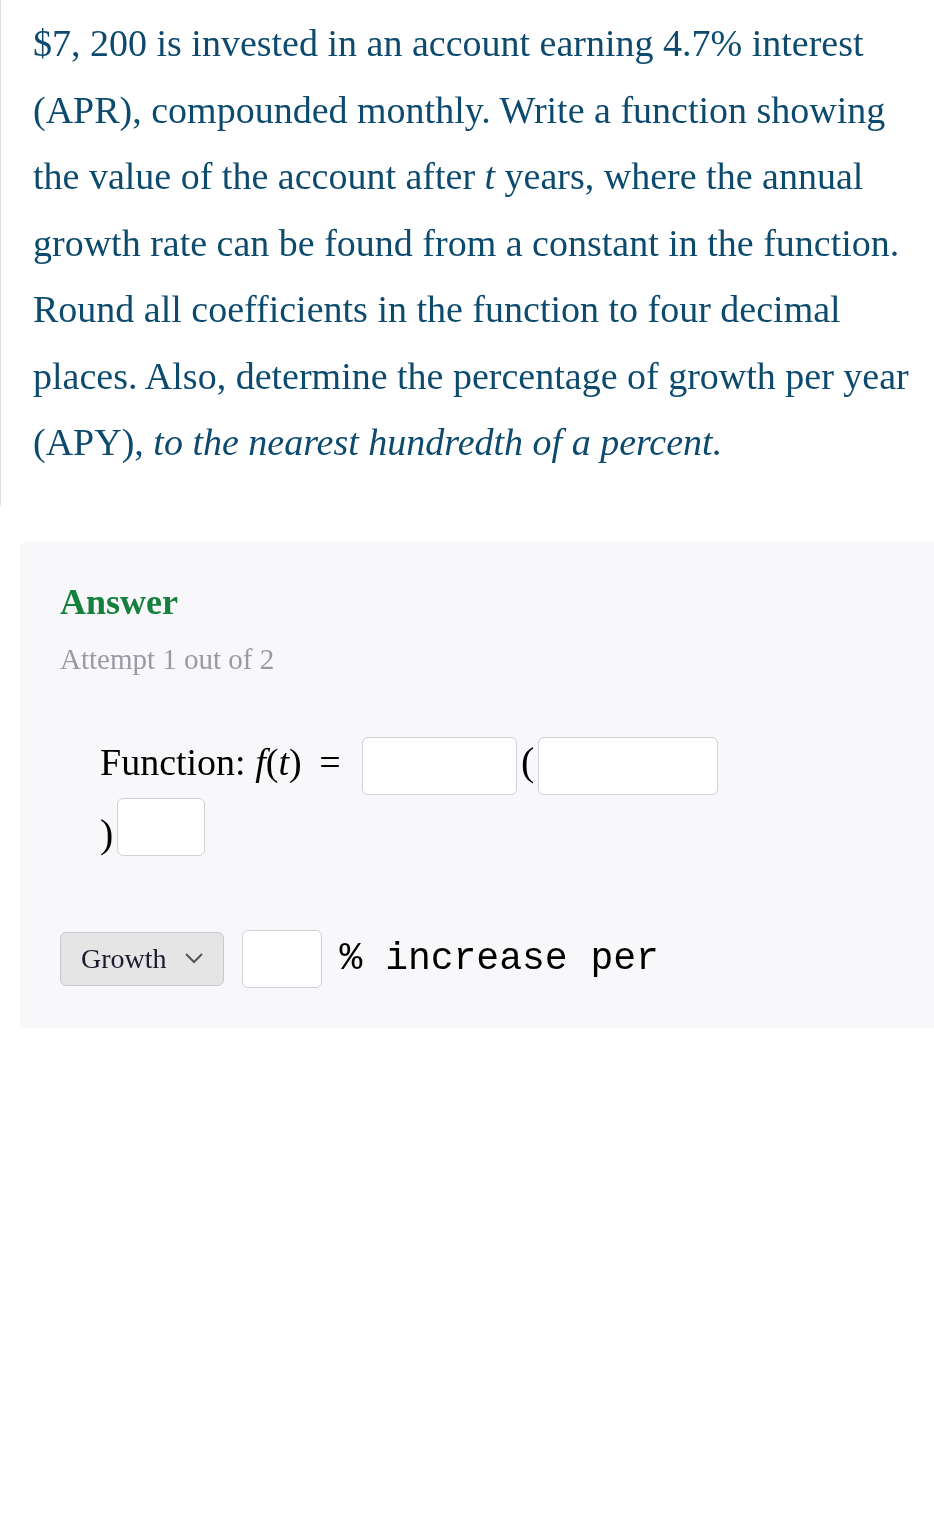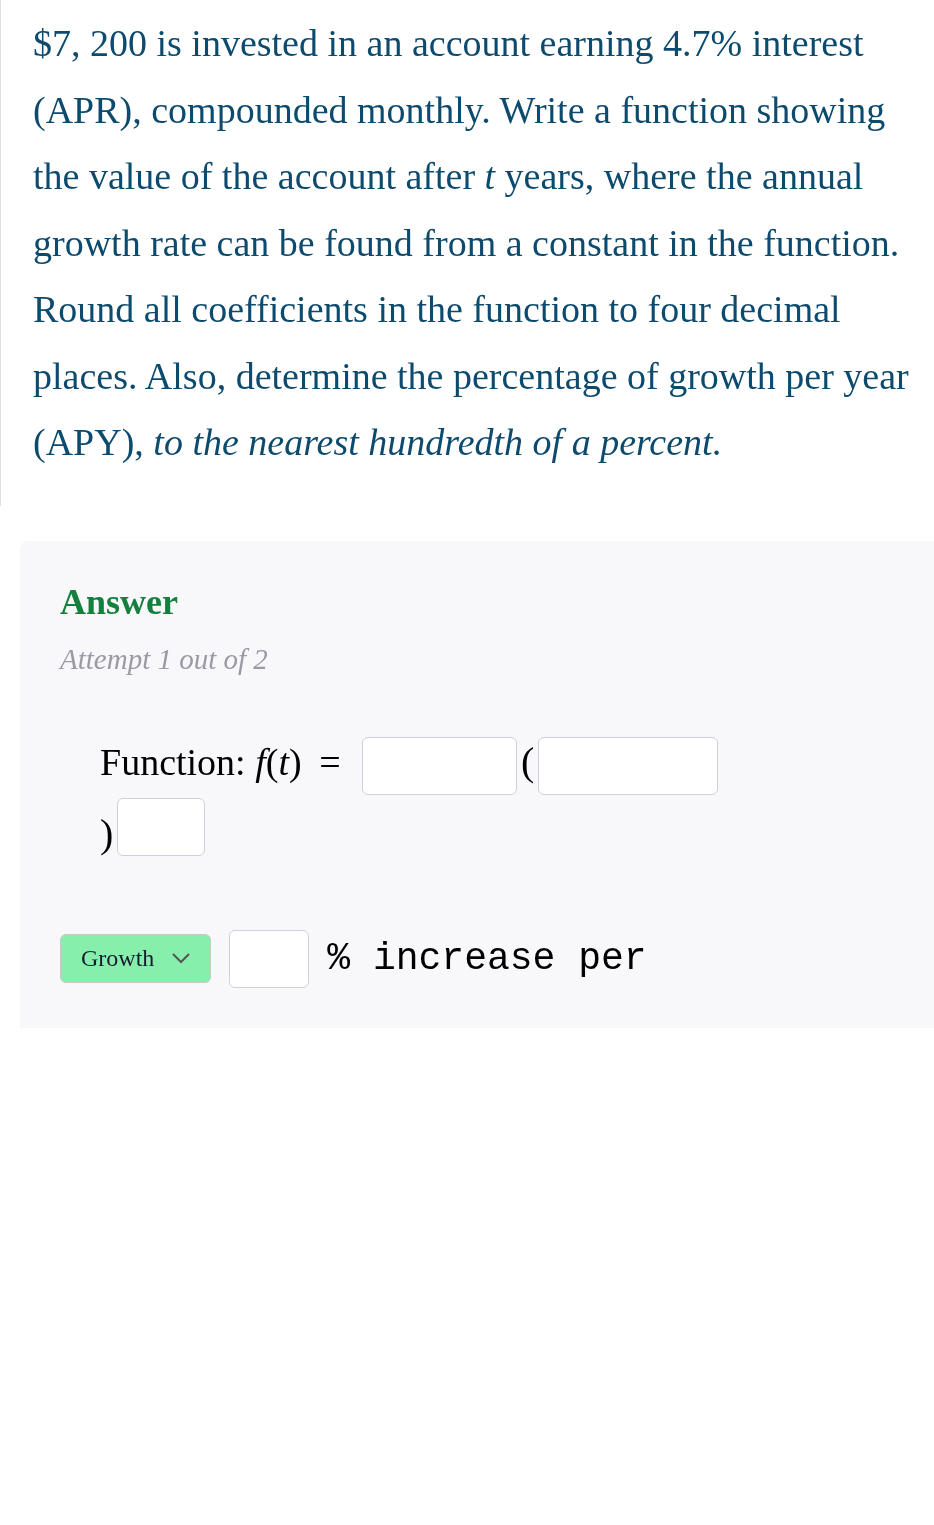--- a/index.html
+++ b/index.html
@@ -42,21 +42,20 @@
     .answer-title {
       font-size: 36px;
       font-weight: bold;
       color: #15803d;
       margin-bottom: 20px;
     }
     .attempt-text {
       font-size: 29px;
       color: #9a9aa5;
       margin-bottom: 50px;
-      font-style: italic;
     }
     .function-row {
       font-size: 38px;
       color: #000000;
       line-height: 1.8;
       margin-bottom: 60px;
       margin-left: 40px;
     }
     .function-label {
       font-family: Georgia, serif;
@@ -106,23 +105,23 @@
       color: #000000;
       margin-bottom: 20px;
       flex-wrap: wrap;
     }
     .dropdown {
       display: inline-flex;
       align-items: center;
       gap: 18px;
       border: 1px solid #c8c8d0;
       border-radius: 6px;
-      background: #86efac;
+      background: #e5e5e5;
       padding: 10px 20px;
-      font-size: 24px;
+      font-size: 28px;
       color: #1a1a2e;
       cursor: pointer;
       justify-content: center;
     }
     .chevron {
       display: inline-block;
     }
     .chevron svg {
       width: 18px;
       height: 12px;

